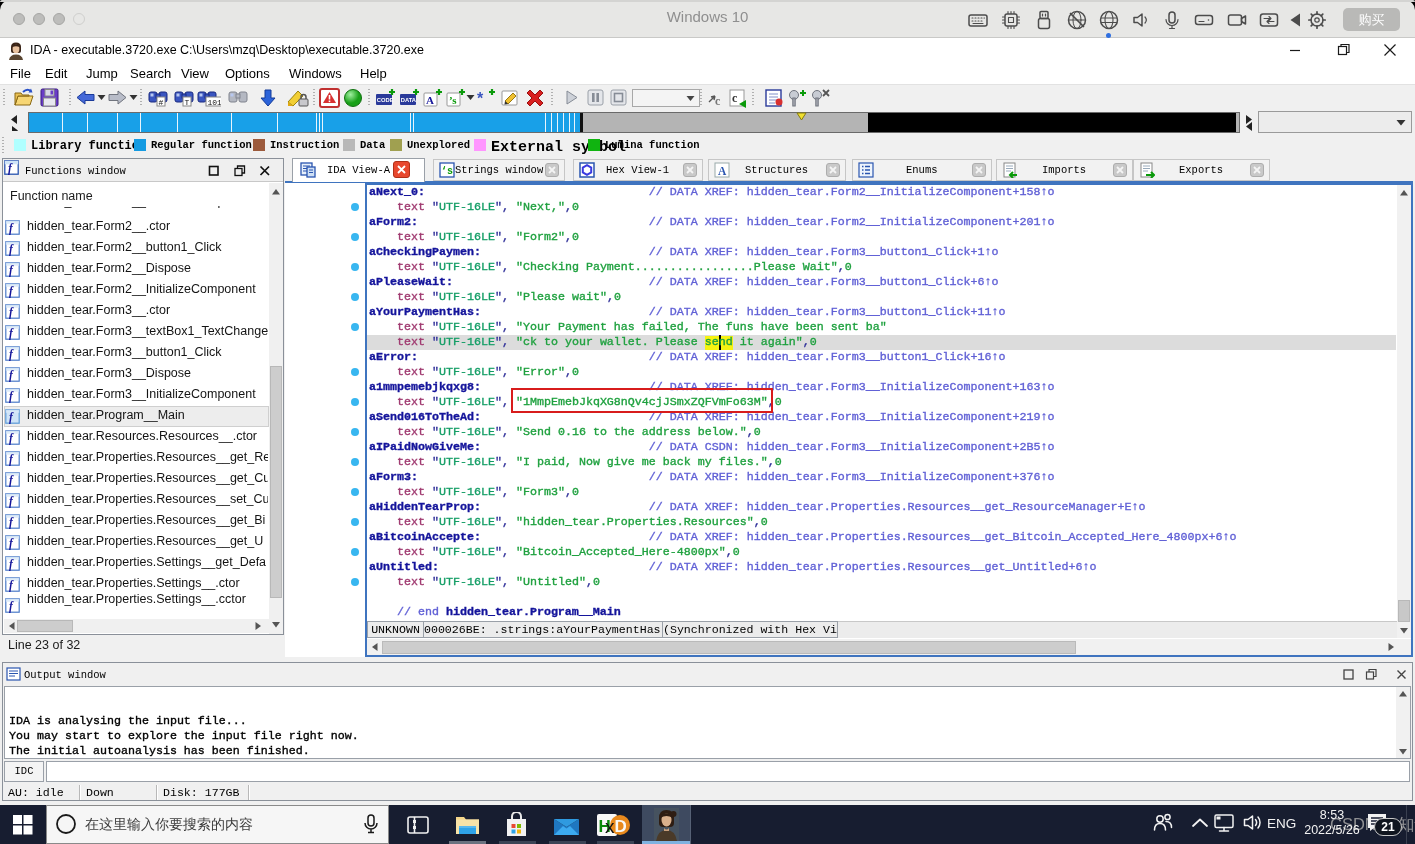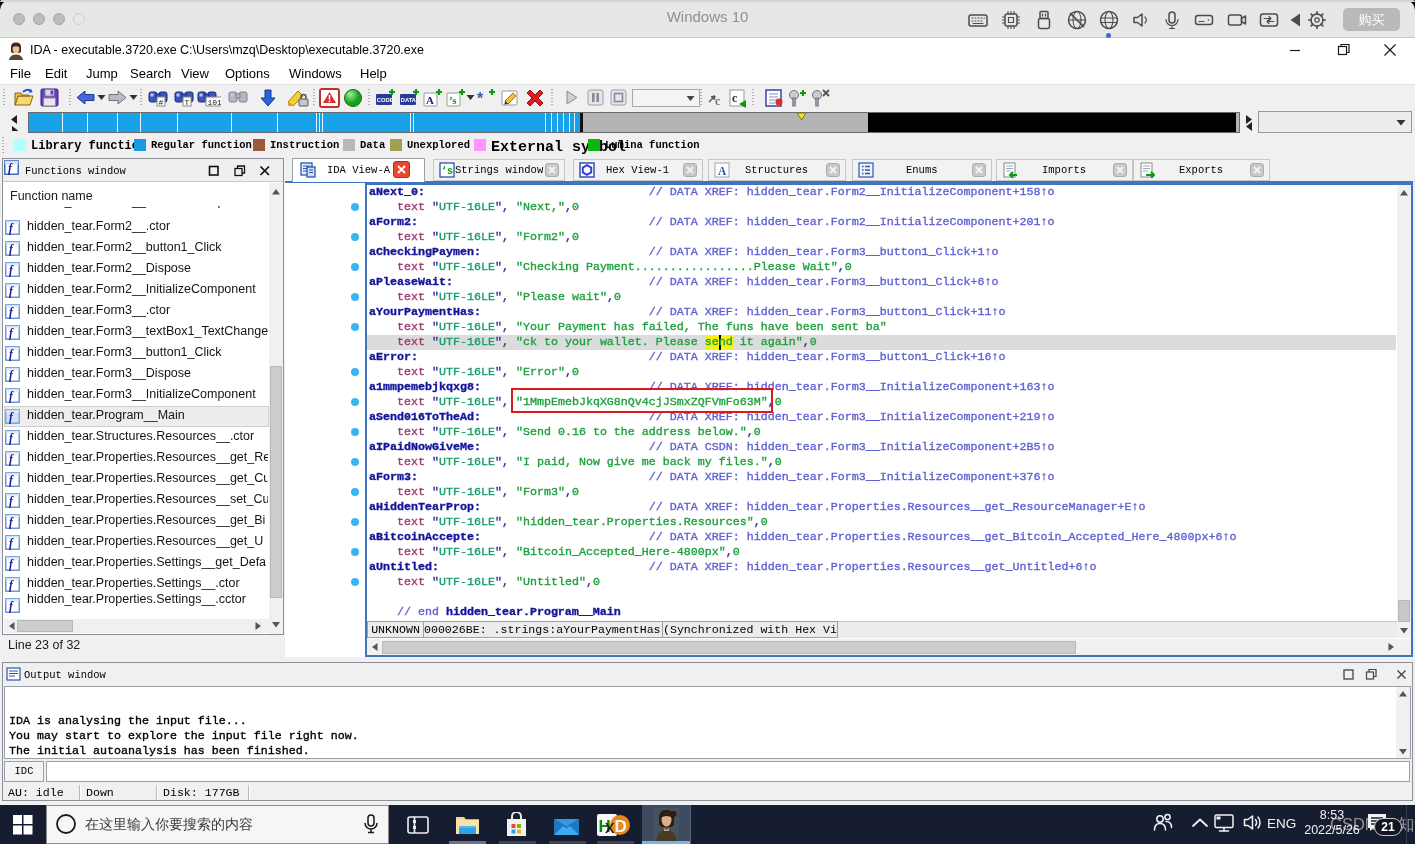--- a/index.html
+++ b/index.html
@@ -469,21 +469,21 @@
     <rect x="0.8" y="0.8" width="13.4" height="13.4" fill="#cfe4f7" stroke="#5a9ad8" stroke-width="1.2"></rect>
     <rect x="0.8" y="0.8" width="13.4" height="3" fill="#d8e8f8" opacity="0.8"></rect>
     <text x="4" y="12" font-size="11.5" font-family="Liberation Serif" font-style="italic" font-weight="bold" fill="#16169a">f</text>
   </svg>
 <div class="a" style="left:27px;top:408px;width:241px;height:19px;overflow:hidden;font-size:12.5px;color:#141414;white-space:nowrap">hidden_tear.Program__Main</div>
 <svg class="a" style="left:5px;top:430px" width="15" height="15" viewBox="0 0 15 15">
     <rect x="0.8" y="0.8" width="13.4" height="13.4" fill="#fff" stroke="#4a7ac8" stroke-width="1.2"></rect>
     <rect x="0.8" y="0.8" width="13.4" height="3" fill="#d8e8f8" opacity="0.8"></rect>
     <text x="4" y="12" font-size="11.5" font-family="Liberation Serif" font-style="italic" font-weight="bold" fill="#16169a">f</text>
   </svg>
-<div class="a" style="left:27px;top:429px;width:241px;height:19px;overflow:hidden;font-size:12.5px;color:#141414;white-space:nowrap">hidden_tear.Structures.Resources__.ctor</div>
+<div class="a" style="left:27px;top:429px;width:241px;height:19px;overflow:hidden;font-size:12.5px;color:#141414;white-space:nowrap">hidden_tear.Resources.Resources__.ctor</div>
 <svg class="a" style="left:5px;top:451px" width="15" height="15" viewBox="0 0 15 15">
     <rect x="0.8" y="0.8" width="13.4" height="13.4" fill="#fff" stroke="#4a7ac8" stroke-width="1.2"></rect>
     <rect x="0.8" y="0.8" width="13.4" height="3" fill="#d8e8f8" opacity="0.8"></rect>
     <text x="4" y="12" font-size="11.5" font-family="Liberation Serif" font-style="italic" font-weight="bold" fill="#16169a">f</text>
   </svg>
 <div class="a" style="left:27px;top:450px;width:241px;height:19px;overflow:hidden;font-size:12.5px;color:#141414;white-space:nowrap">hidden_tear.Properties.Resources__get_Re</div>
 <svg class="a" style="left:5px;top:472px" width="15" height="15" viewBox="0 0 15 15">
     <rect x="0.8" y="0.8" width="13.4" height="13.4" fill="#fff" stroke="#4a7ac8" stroke-width="1.2"></rect>
     <rect x="0.8" y="0.8" width="13.4" height="3" fill="#d8e8f8" opacity="0.8"></rect>
     <text x="4" y="12" font-size="11.5" font-family="Liberation Serif" font-style="italic" font-weight="bold" fill="#16169a">f</text>

